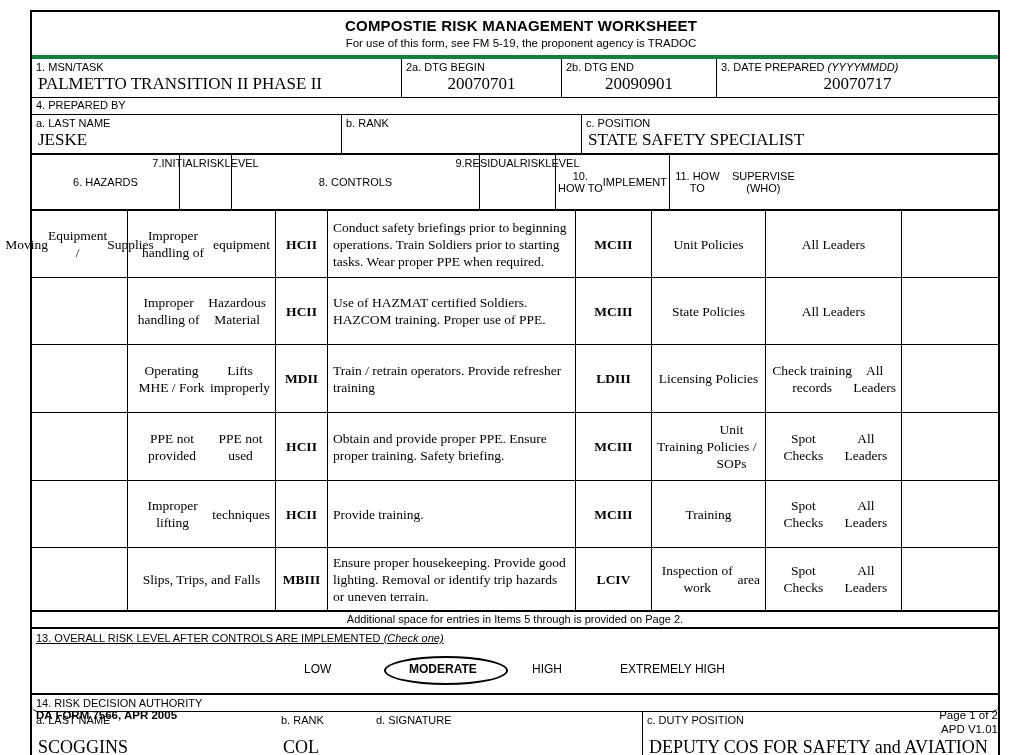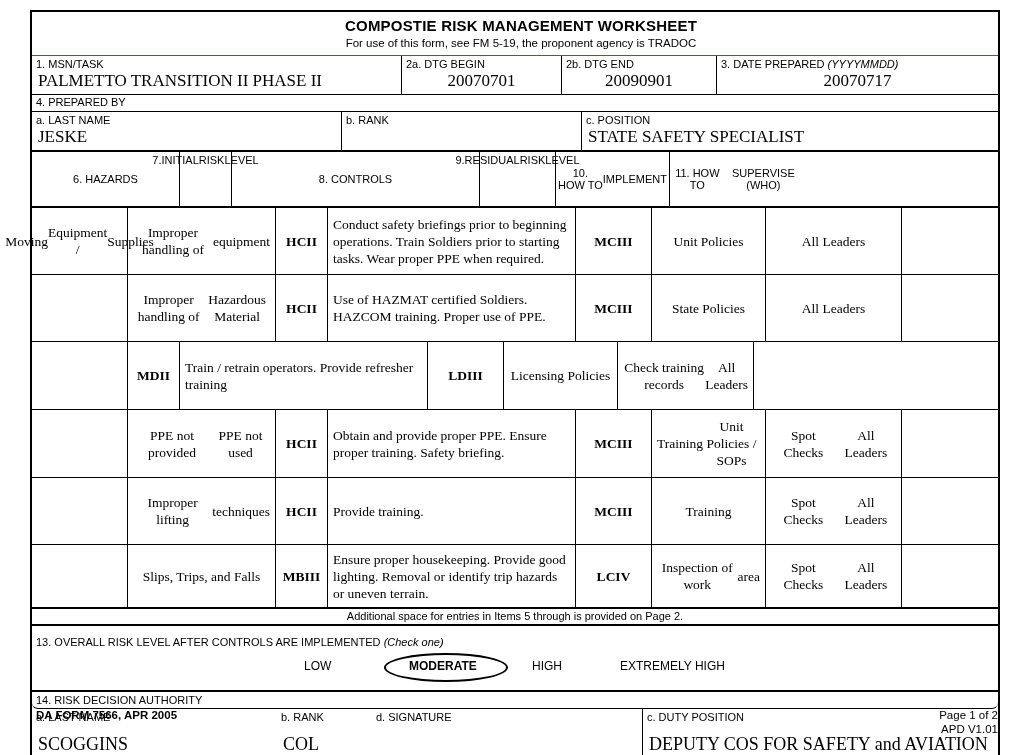--- a/index.html
+++ b/index.html
@@ -35,21 +35,21 @@
   .row { display: flex; }
   .cell {
     box-sizing: border-box;
     position: relative;
     border-right: 1px solid #000;
   }
   .cell:last-child { border-right: none; }
 
   
   .title-block {
-    border-bottom: 1px solid #15803d;
+    border-bottom: 4px solid #15803d;
     text-align: center;
     padding: 5px 0 4px 12px;
   }
   .form-title {
     font-size: 15px;
     font-weight: bold;
     letter-spacing: 0.2px;
     line-height: 18px;
   }
   .form-subtitle {
@@ -127,21 +127,21 @@
     line-height: 15px;
     height: 15px;
   }
 
   
   .item13 {
     border-bottom: 2px solid #000;
     height: 64px;
     position: relative;
   }
-  .item13 .fld-label { padding-top: 10px; }
+  .item13 .fld-label { padding-top: 3px; text-decoration: underline; }
   .risk-options {
     position: absolute;
     left: 0; right: 0;
     top: 25px;
     height: 30px;
   }
   .risk-opt {
     position: absolute;
     font-size: 12px;
     line-height: 14px;
@@ -308,20 +308,24 @@
             <div>M</div>
             <div>CIII</div>
           </div>
         <div class="cell ctr" style="width:114px;">State Policies</div>
         <div class="cell ctr" style="width:136px;">All Leaders</div>
         <div class="cell ctr" style="width:96px;"></div>
       </div>
 
       <div class="row data-row" style="height:67px;">
         <div class="cell ctr" style="width:96px;"></div>
+        <div class="cell ctr" style="width:148px;">
+            <div>Operating MHE / Fork</div>
+            <div>Lifts improperly</div>
+          </div>
         <div class="cell risk" style="width:52px;">
             <div>M</div>
             <div>DII</div>
           </div>
         <div class="cell lft" style="width:248px;">Train / retrain operators.  Provide refresher training</div>
         <div class="cell risk" style="width:76px;">
             <div>L</div>
             <div>DIII</div>
           </div>
         <div class="cell ctr" style="width:114px;">Licensing Policies</div>

